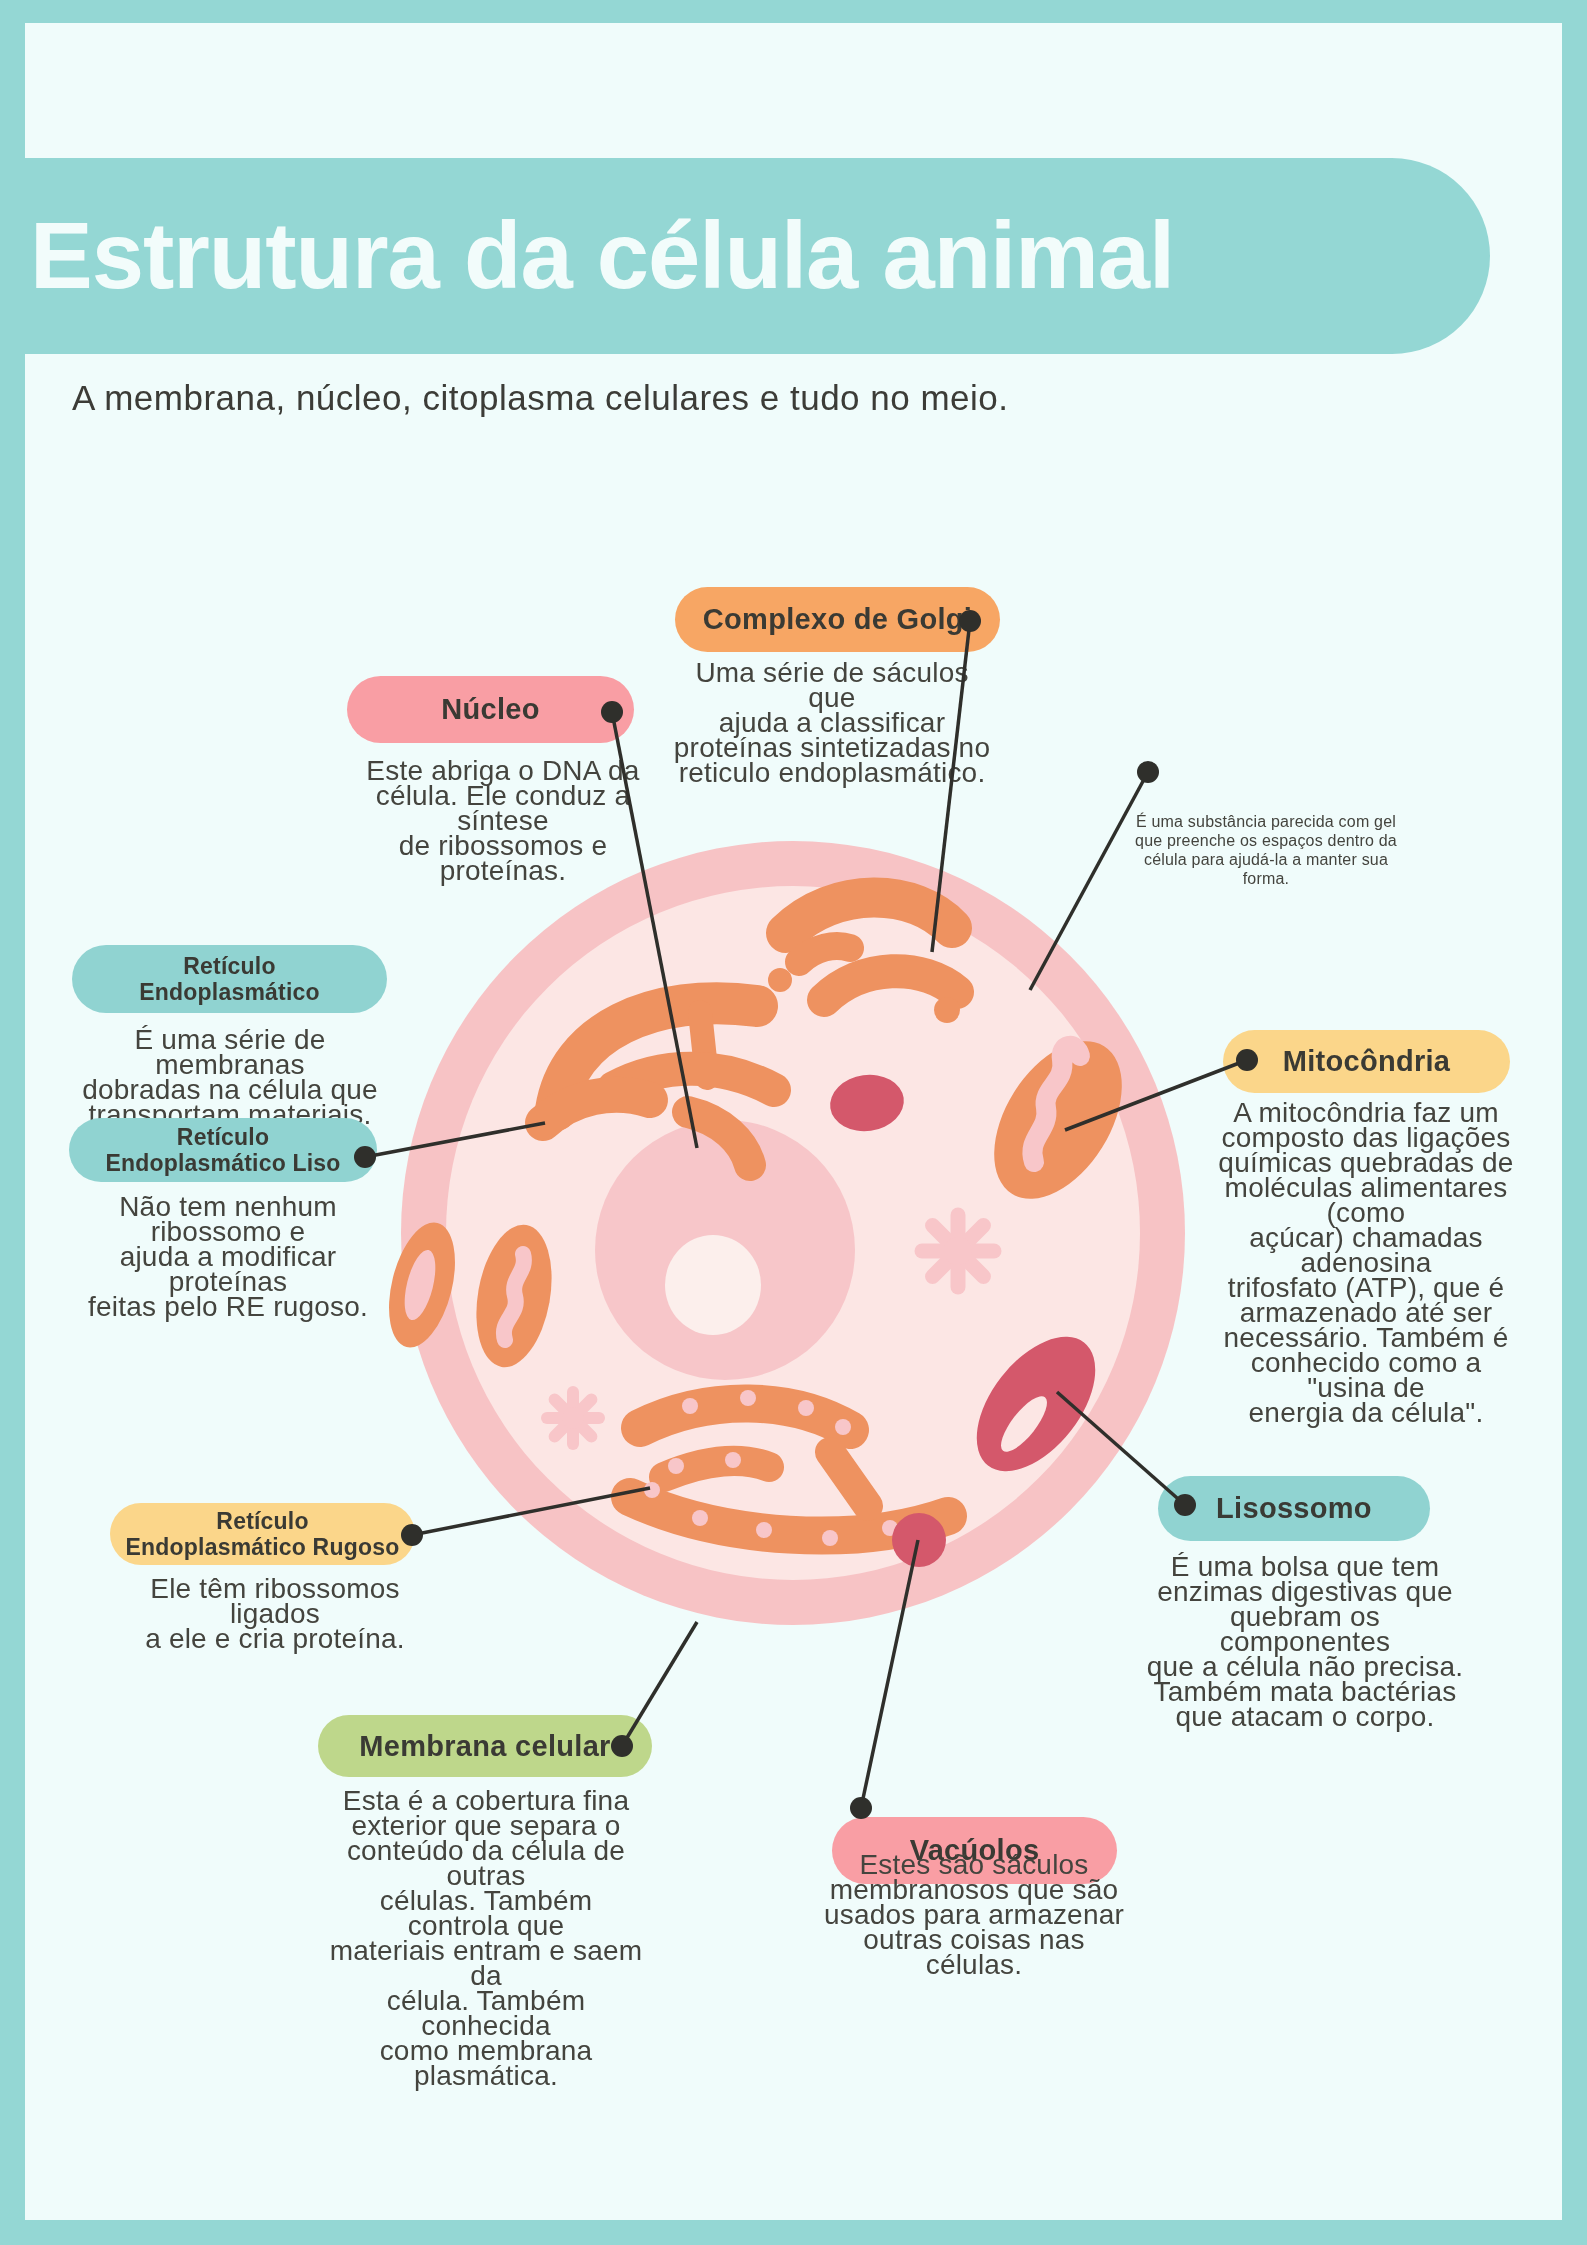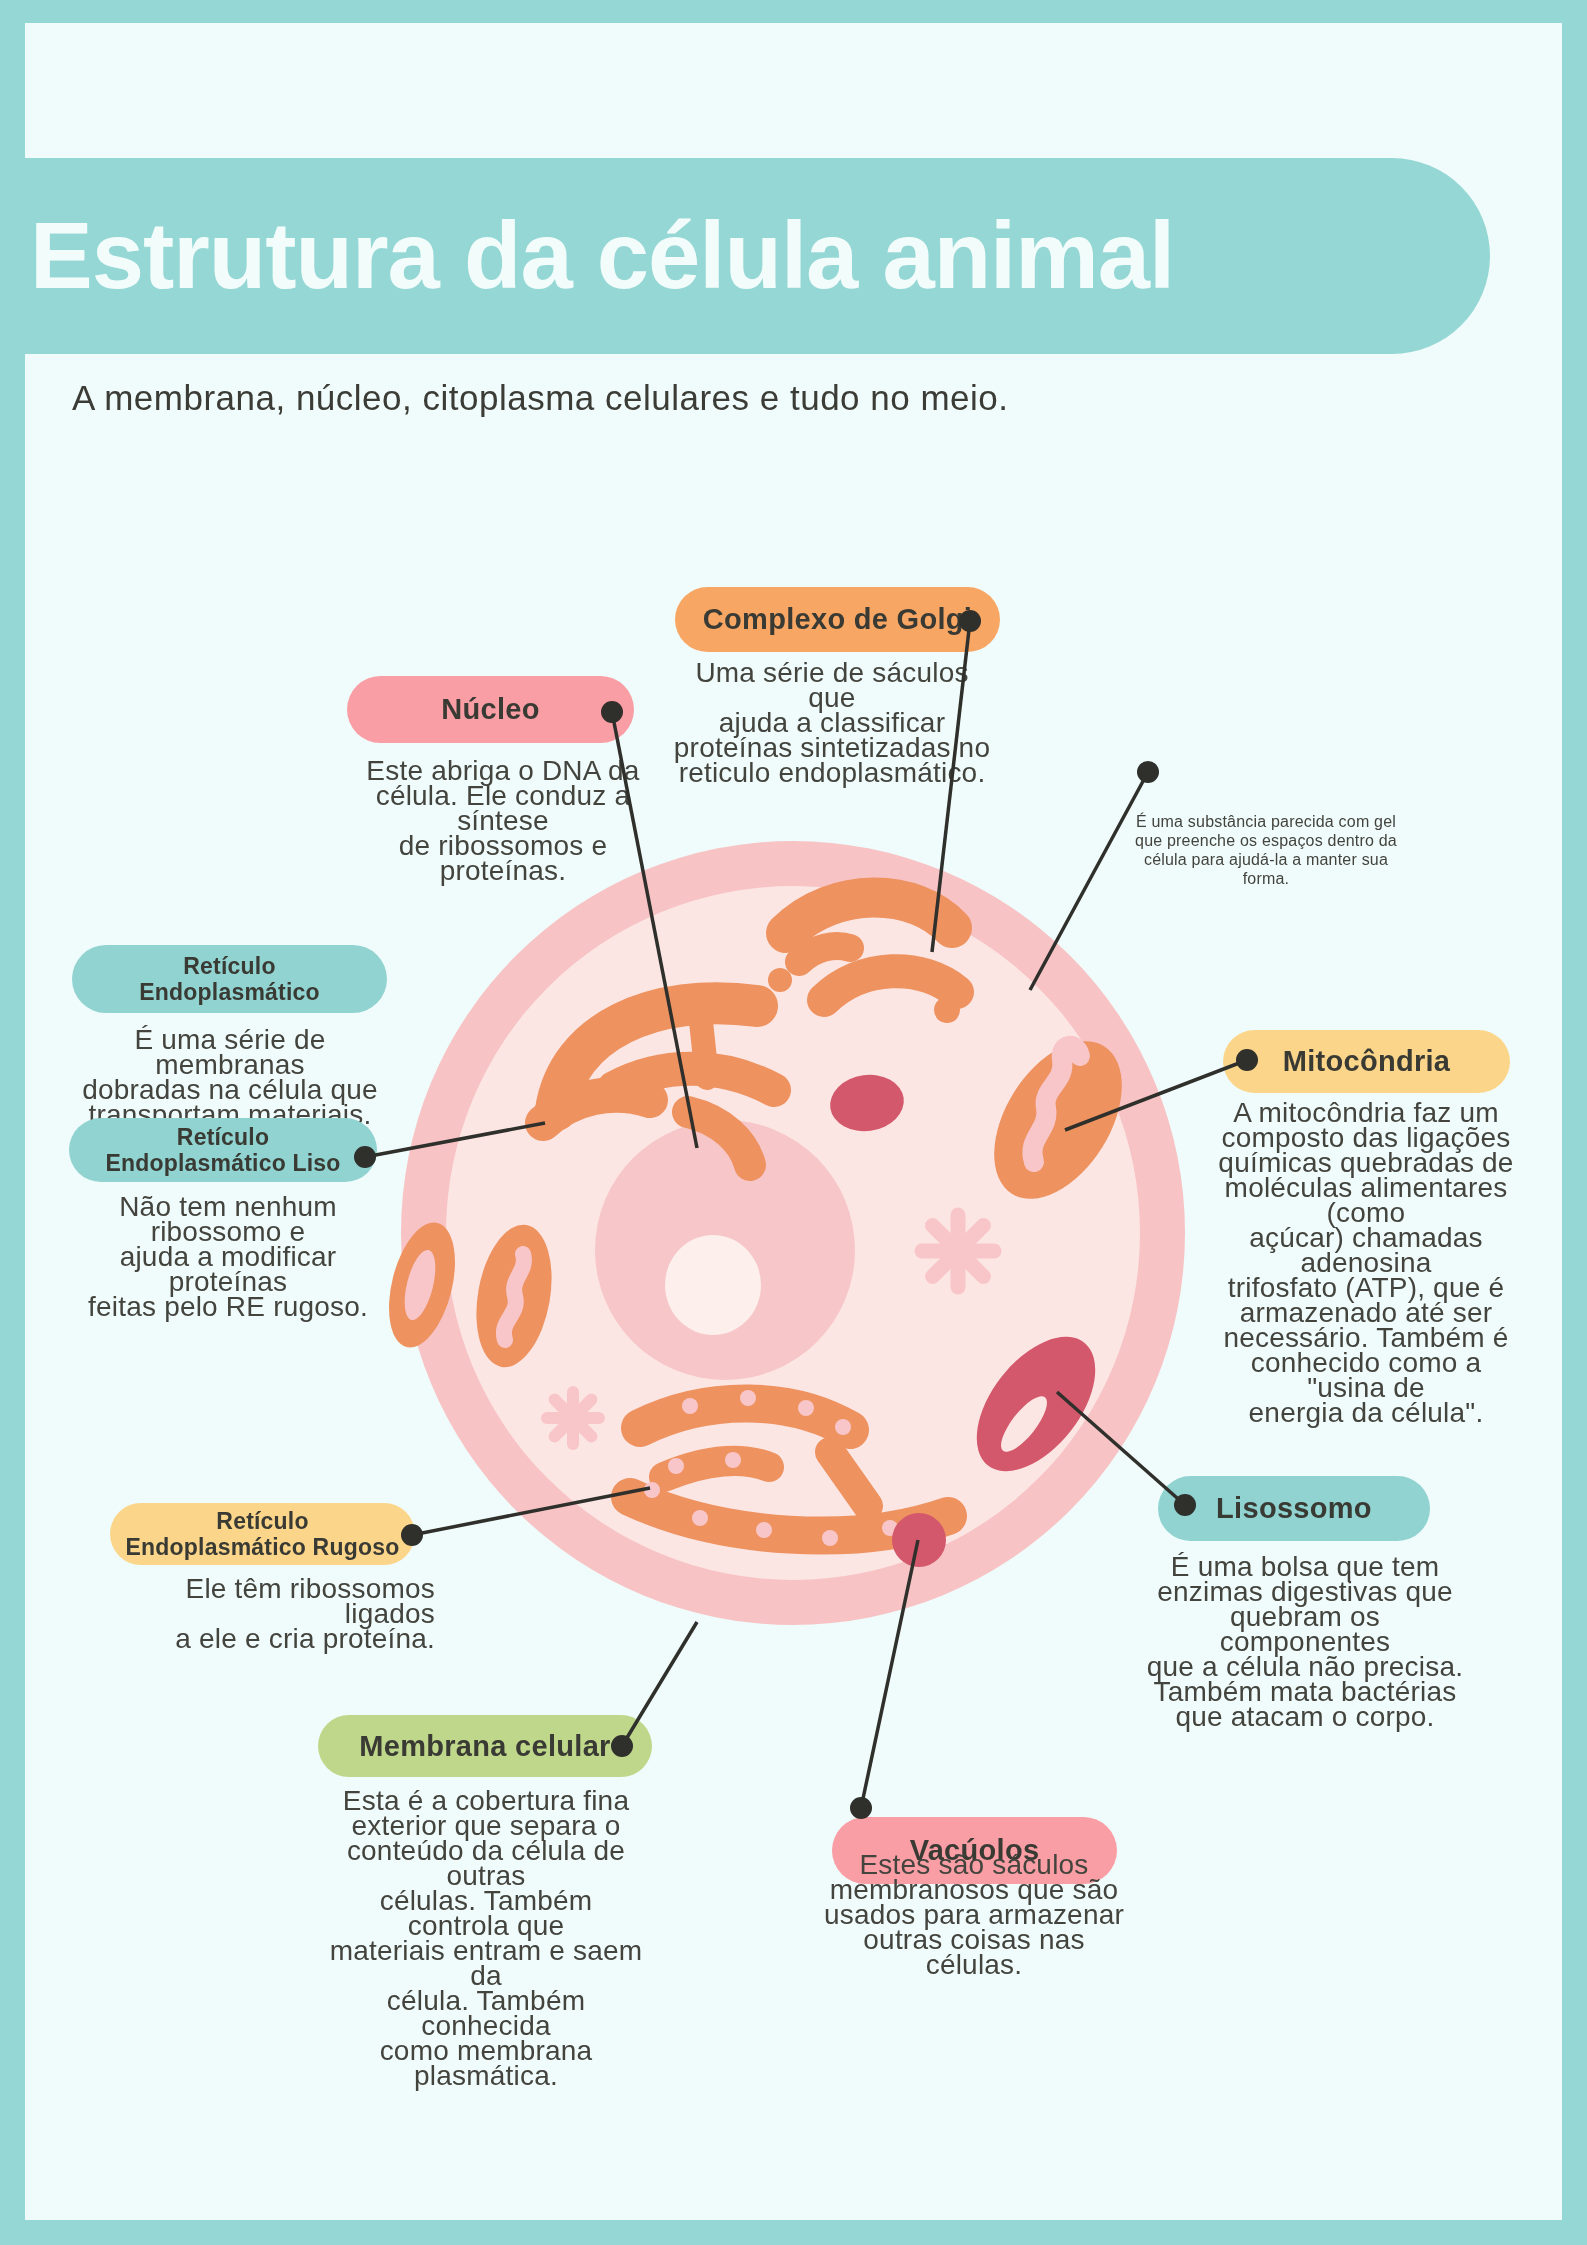--- a/index.html
+++ b/index.html
@@ -93,21 +93,21 @@
 Endoplasmático Liso</span>
   </div>
   <div class="desc" style="left:68px;top:1194px;width:320px;">Não tem nenhum ribossomo e
 ajuda a modificar proteínas
 feitas pelo RE rugoso.</div>
 
   <div class="pill yellowp" style="left:110px;top:1503px;width:305px;height:62px;">
     <span class="t2">Retículo
 Endoplasmático Rugoso</span>
   </div>
-  <div class="desc" style="left:115px;top:1576px;width:320px;text-align:right;">Ele têm ribossomos ligados
+  <div class="desc" style="left:115px;top:1576px;width:320px;">Ele têm ribossomos ligados
 a ele e cria proteína.</div>
 
   <div class="pill tealp" style="left:1158px;top:1476px;width:272px;height:65px;">
     <span class="t1">Lisossomo</span>
   </div>
   <div class="desc" style="left:1145px;top:1554px;width:320px;">É uma bolsa que tem
 enzimas digestivas que
 quebram os componentes
 que a célula não precisa.
 Também mata bactérias

